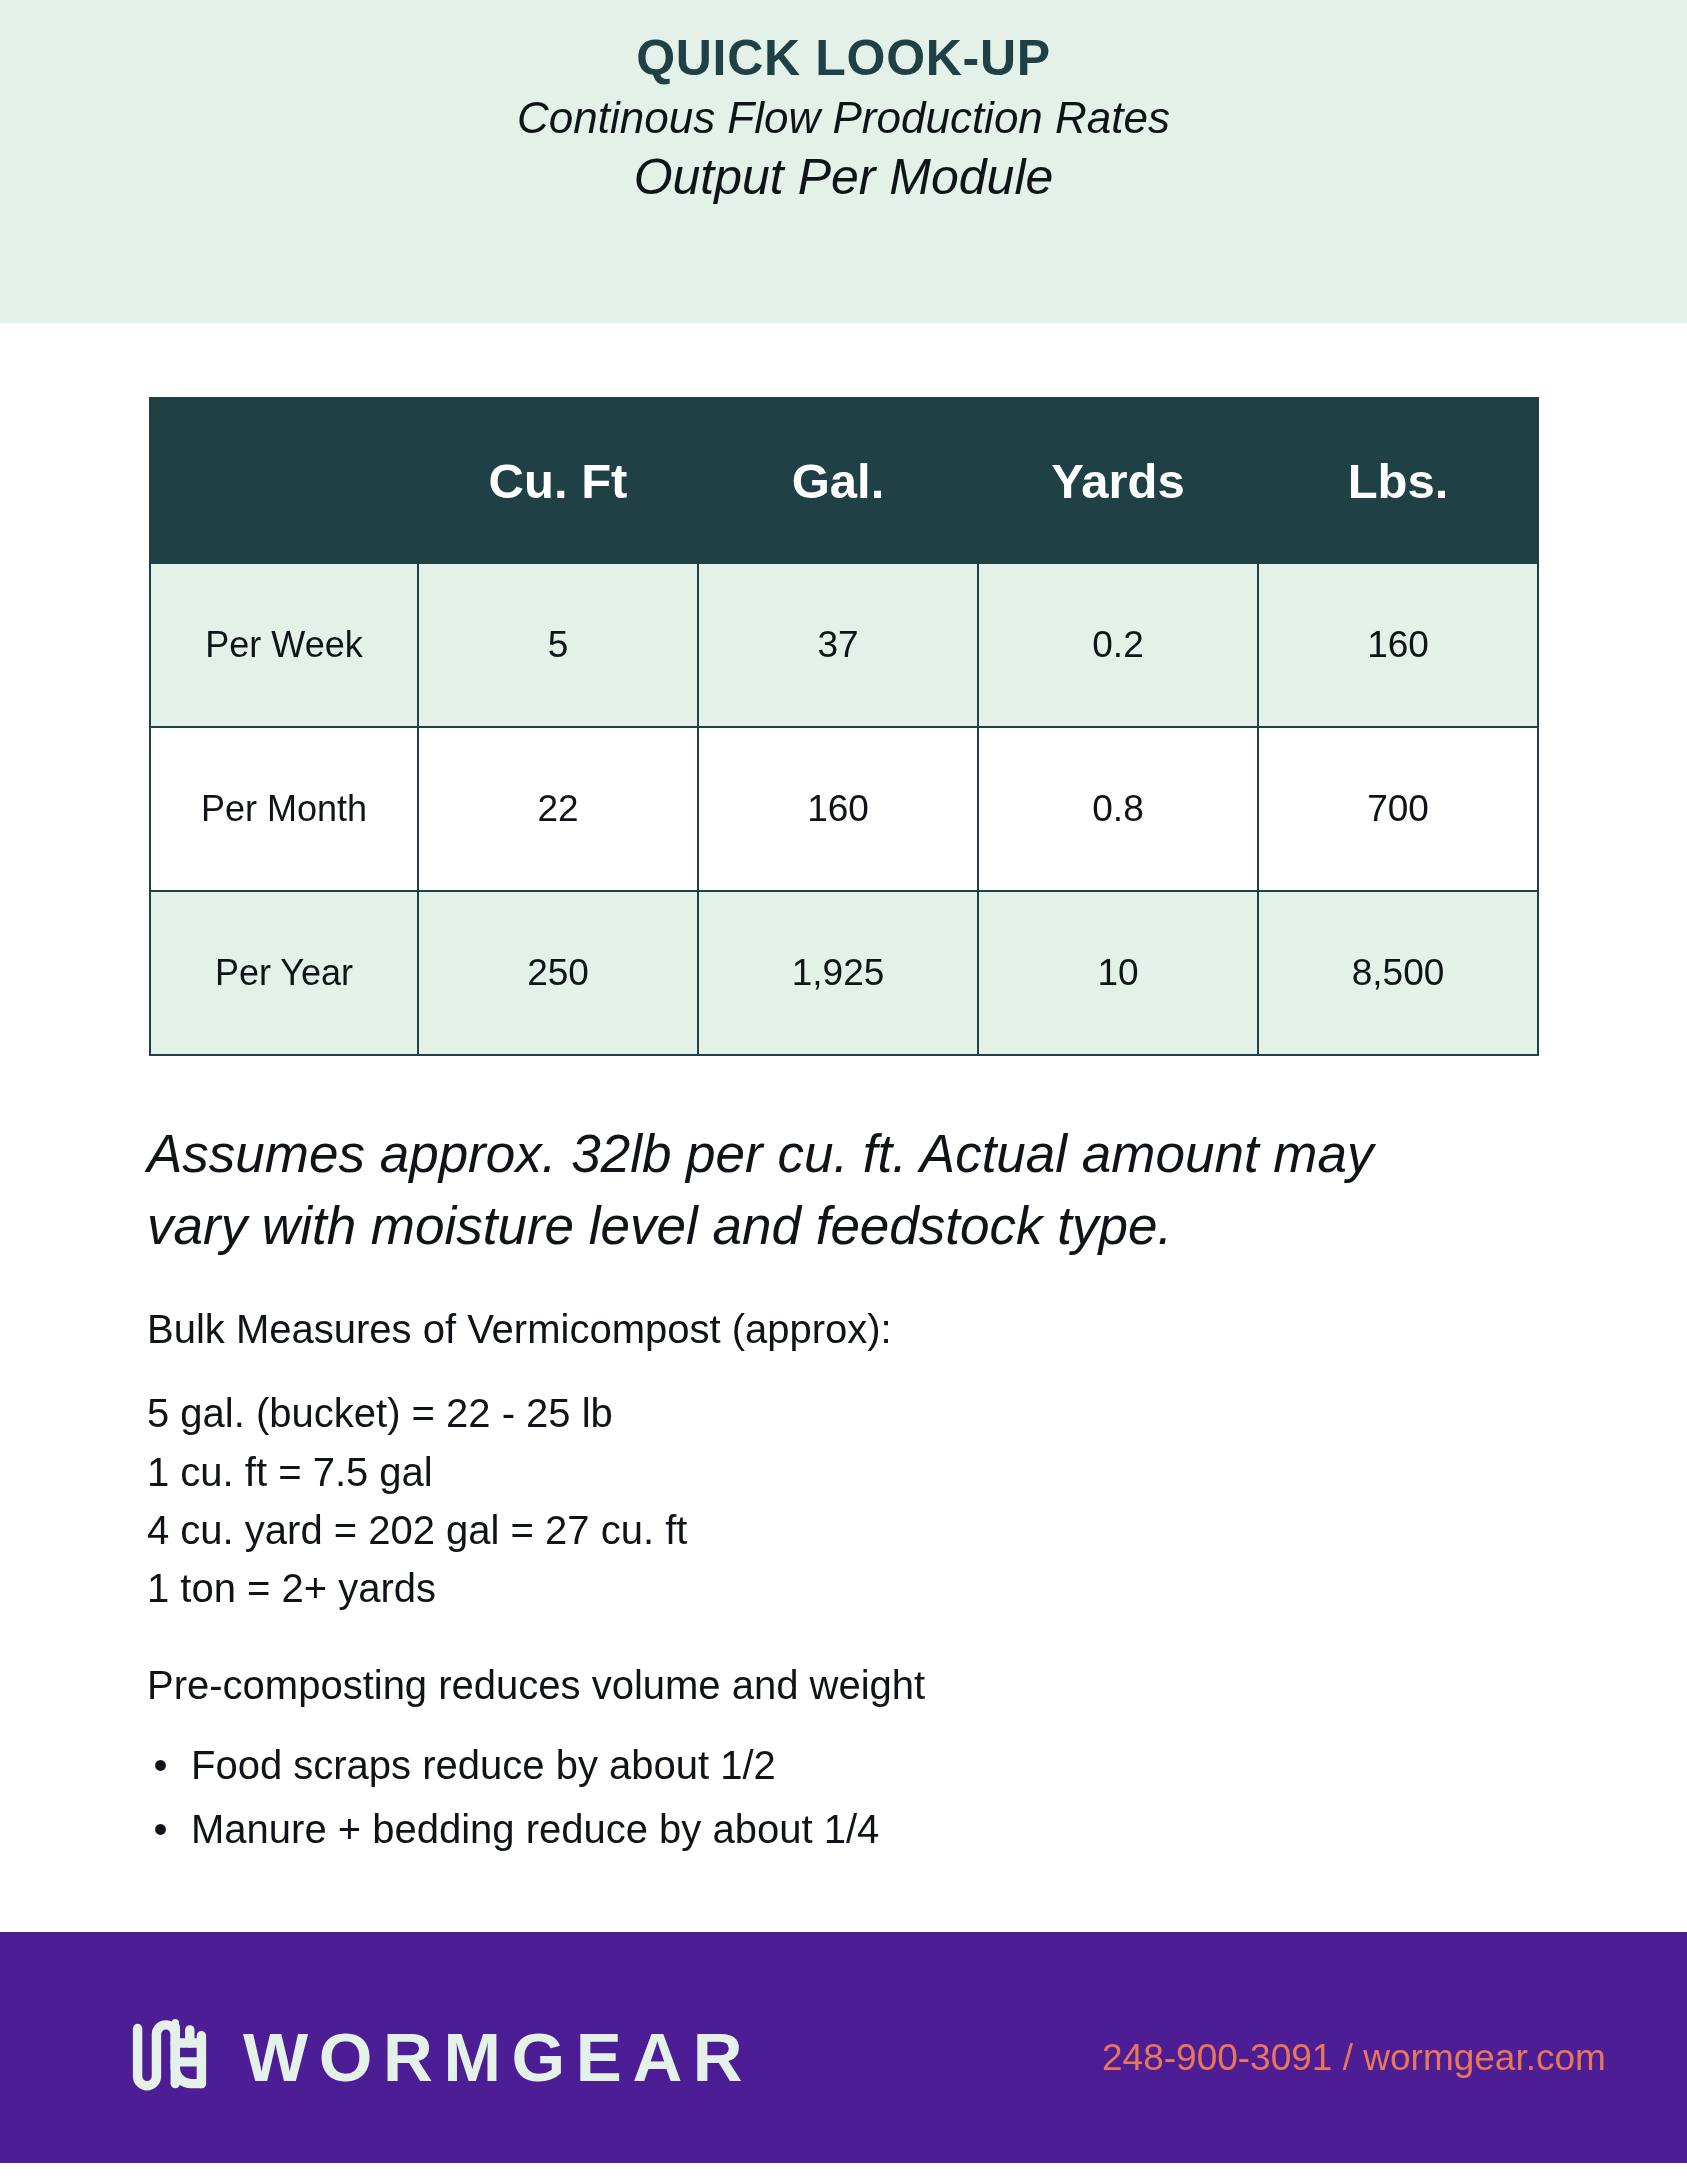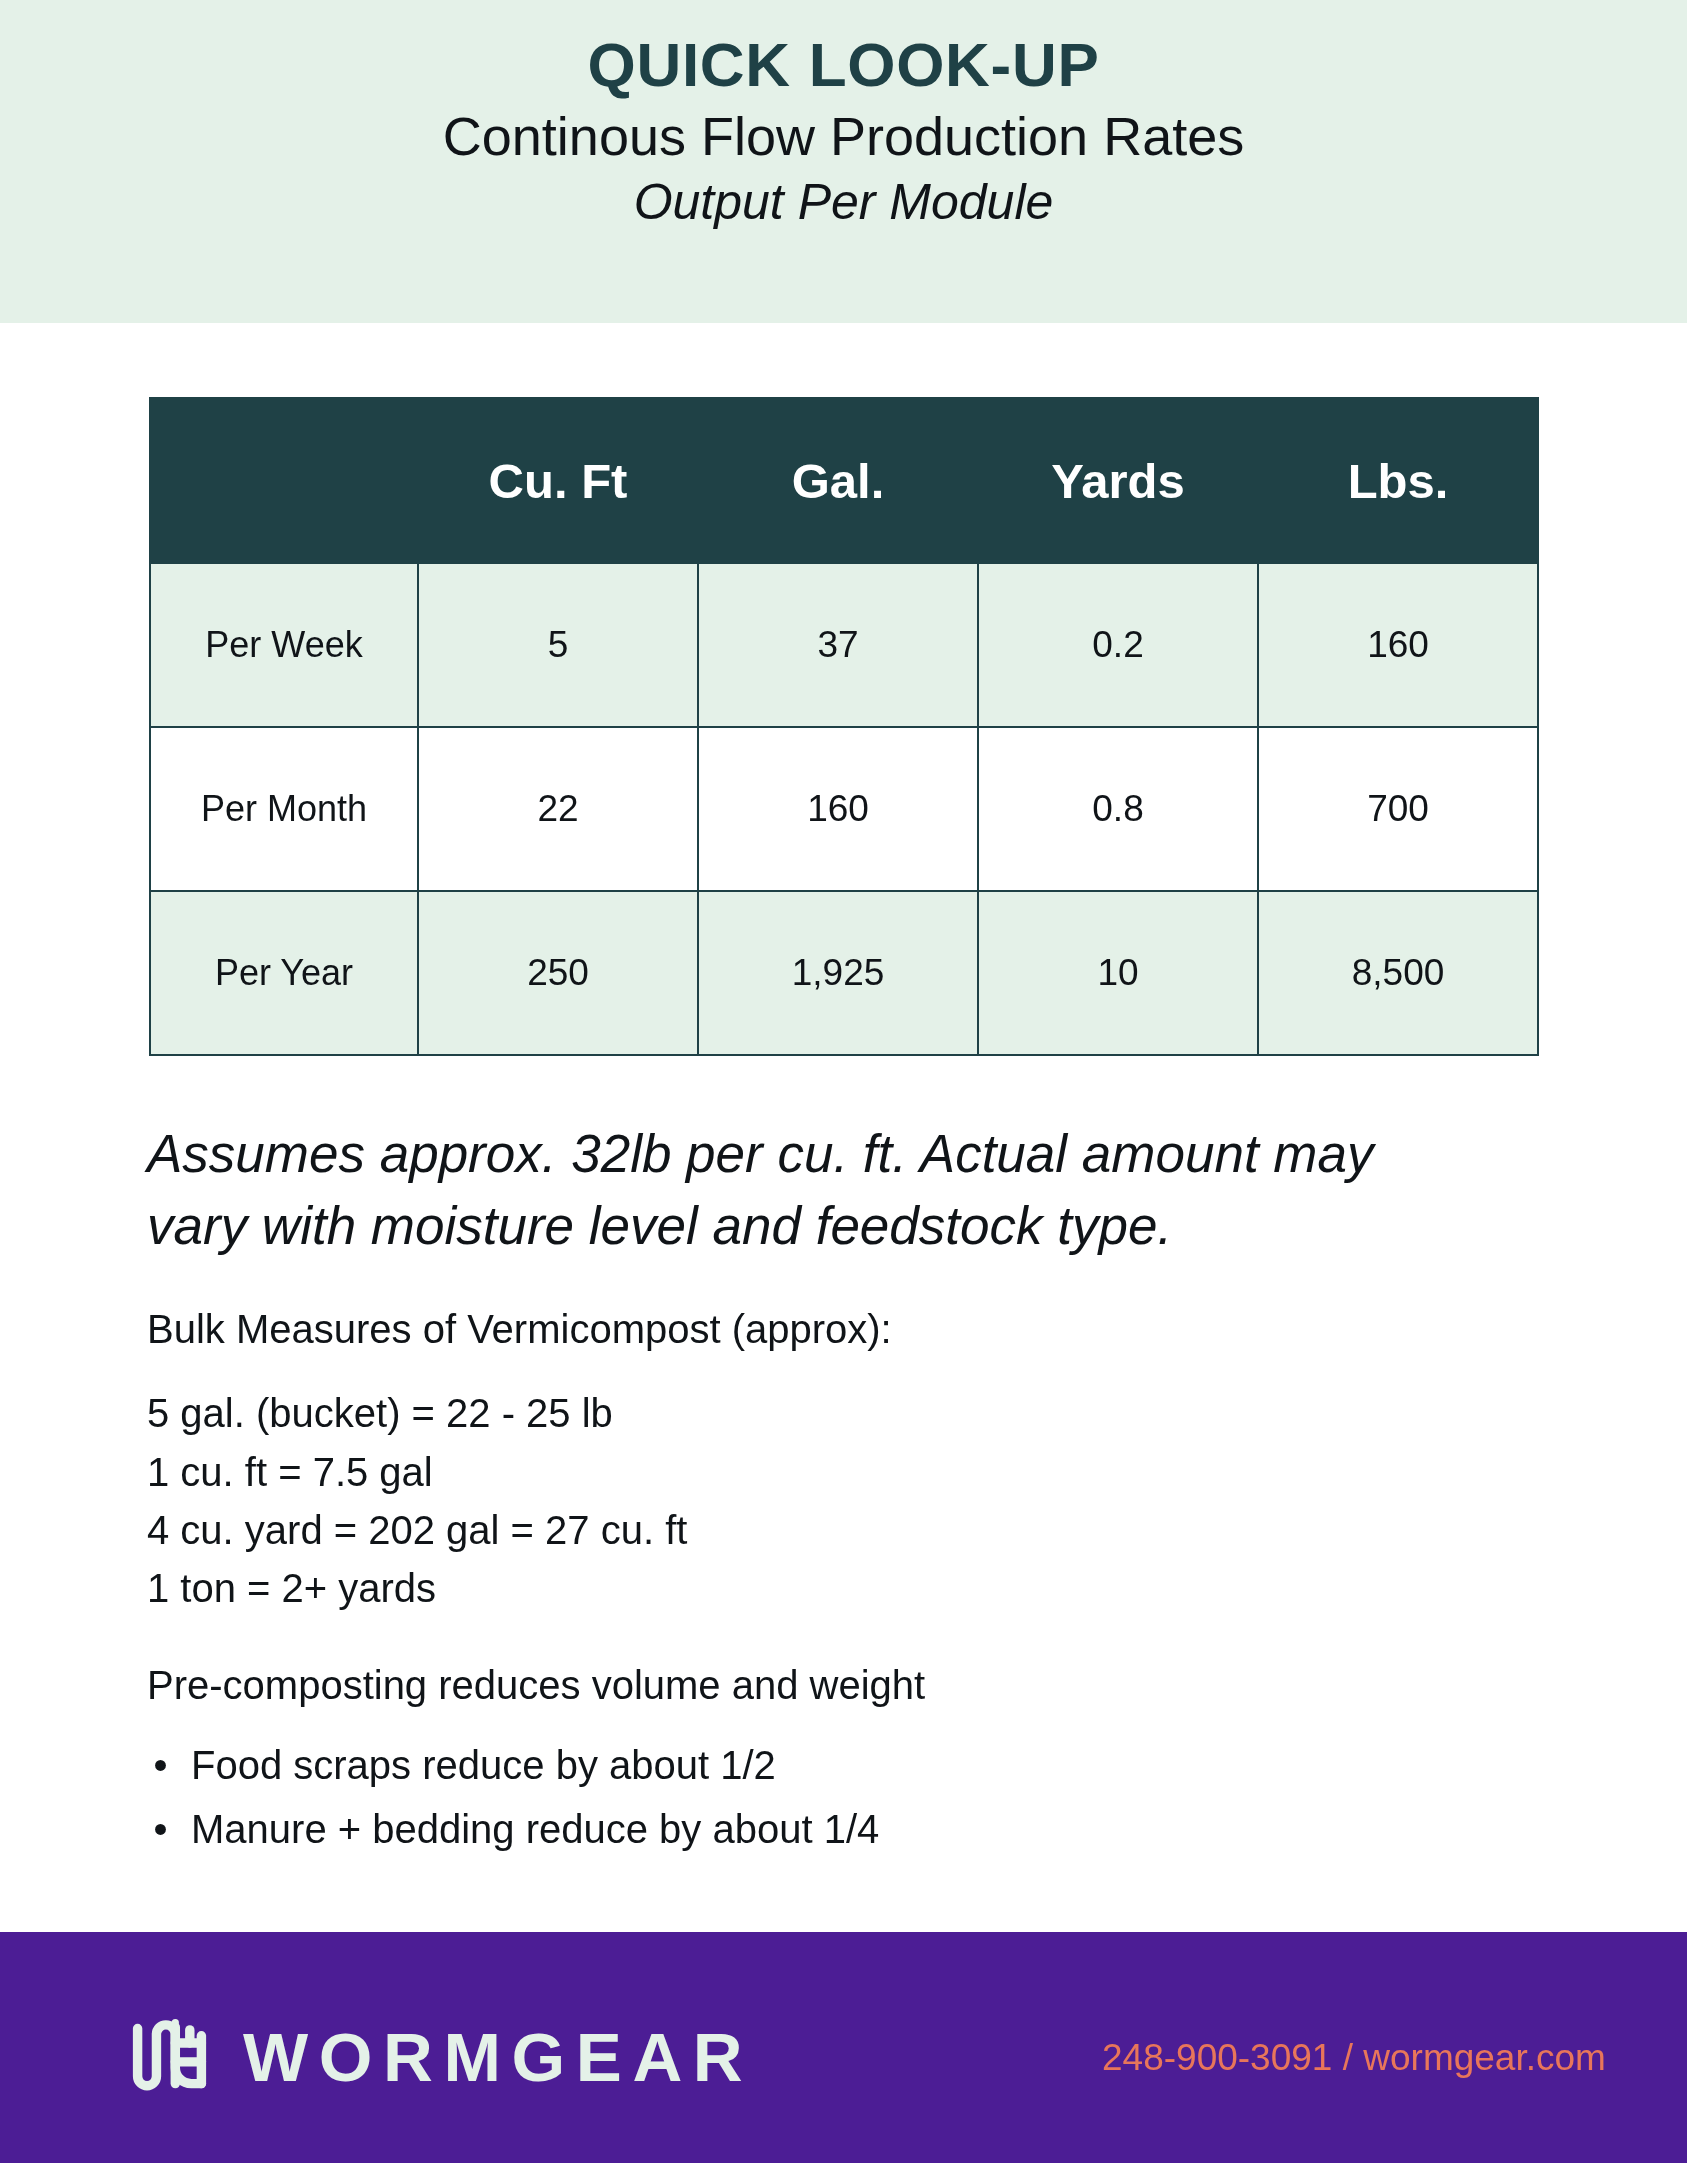--- a/index.html
+++ b/index.html
@@ -27,35 +27,36 @@
     height: 323px;
     background: #E4F1E8;
     display: flex;
     flex-direction: column;
     align-items: center;
     justify-content: flex-start;
     padding-top: 32px;
   }
 
   .main-title {
-    font-size: 62px;
+    font-size: 50px;
     font-weight: 700;
     letter-spacing: 0.7px;
     color: #1F4146;
     line-height: 1.06;
     text-align: left;
   }
 
   .subtitle-1 {
-    font-size: 54px;
+    font-size: 44px;
     font-weight: 400;
     color: #101418;
     line-height: 1.20;
     text-align: center;
     margin-top: 6.6px;
+    font-style: italic;
   }
 
   .subtitle-2 {
     font-size: 50px;
     font-weight: 400;
     font-style: italic;
     color: #101418;
     line-height: 1.20;
     text-align: center;
     margin-top: 3px;

